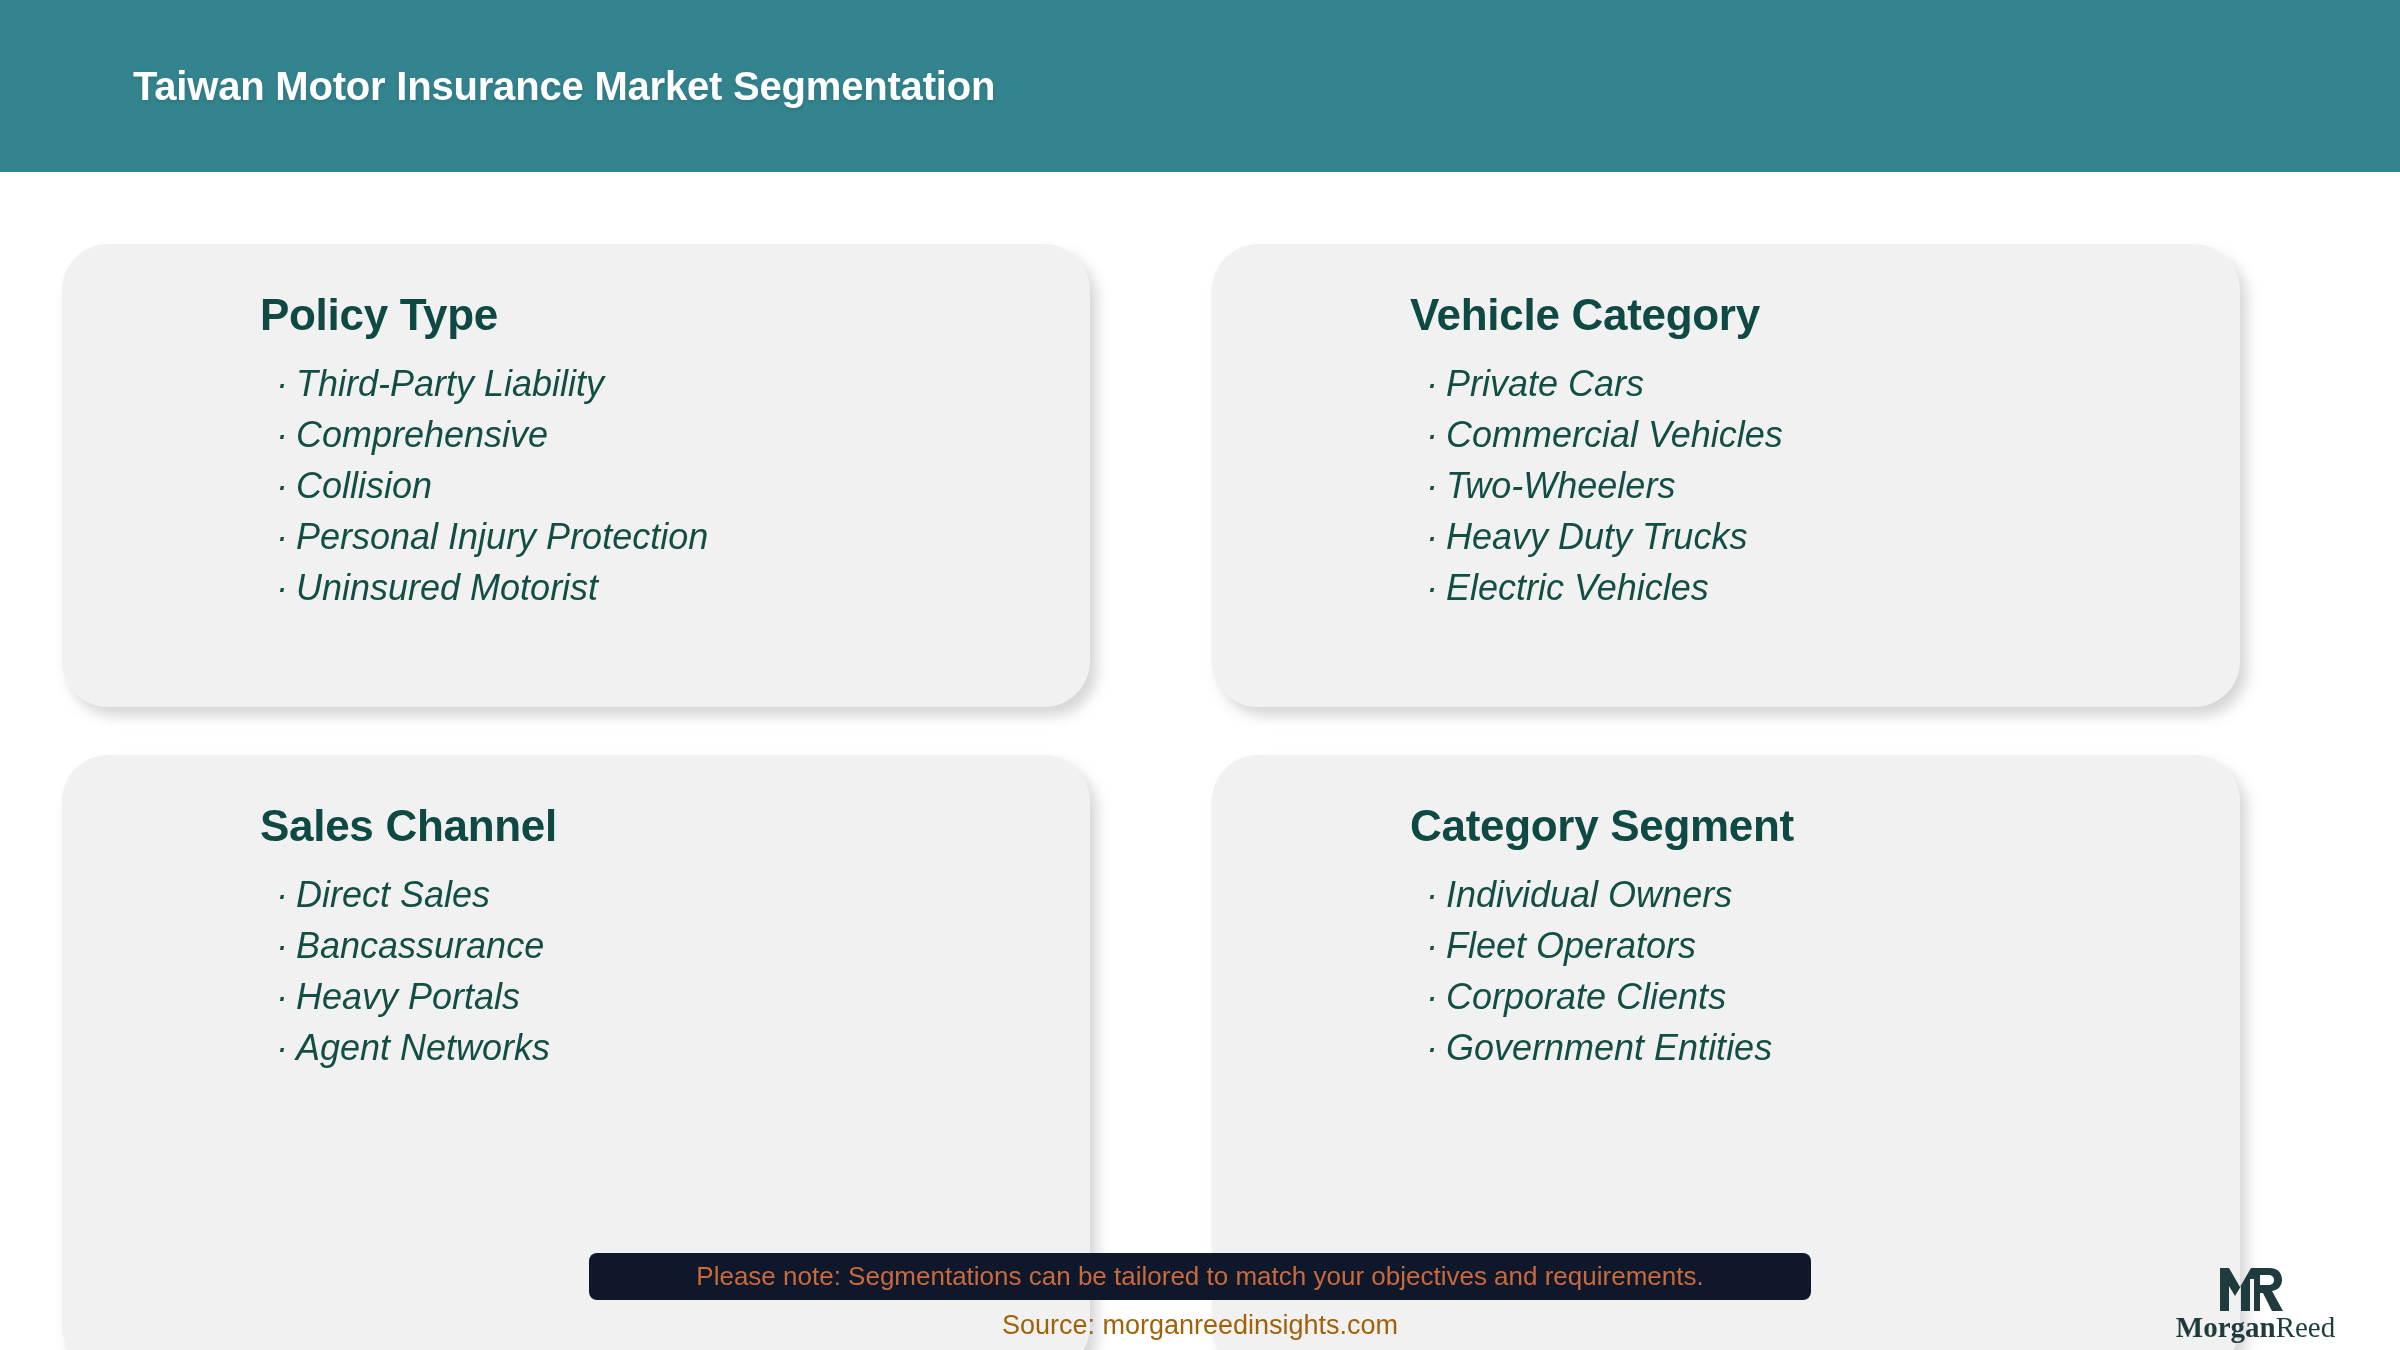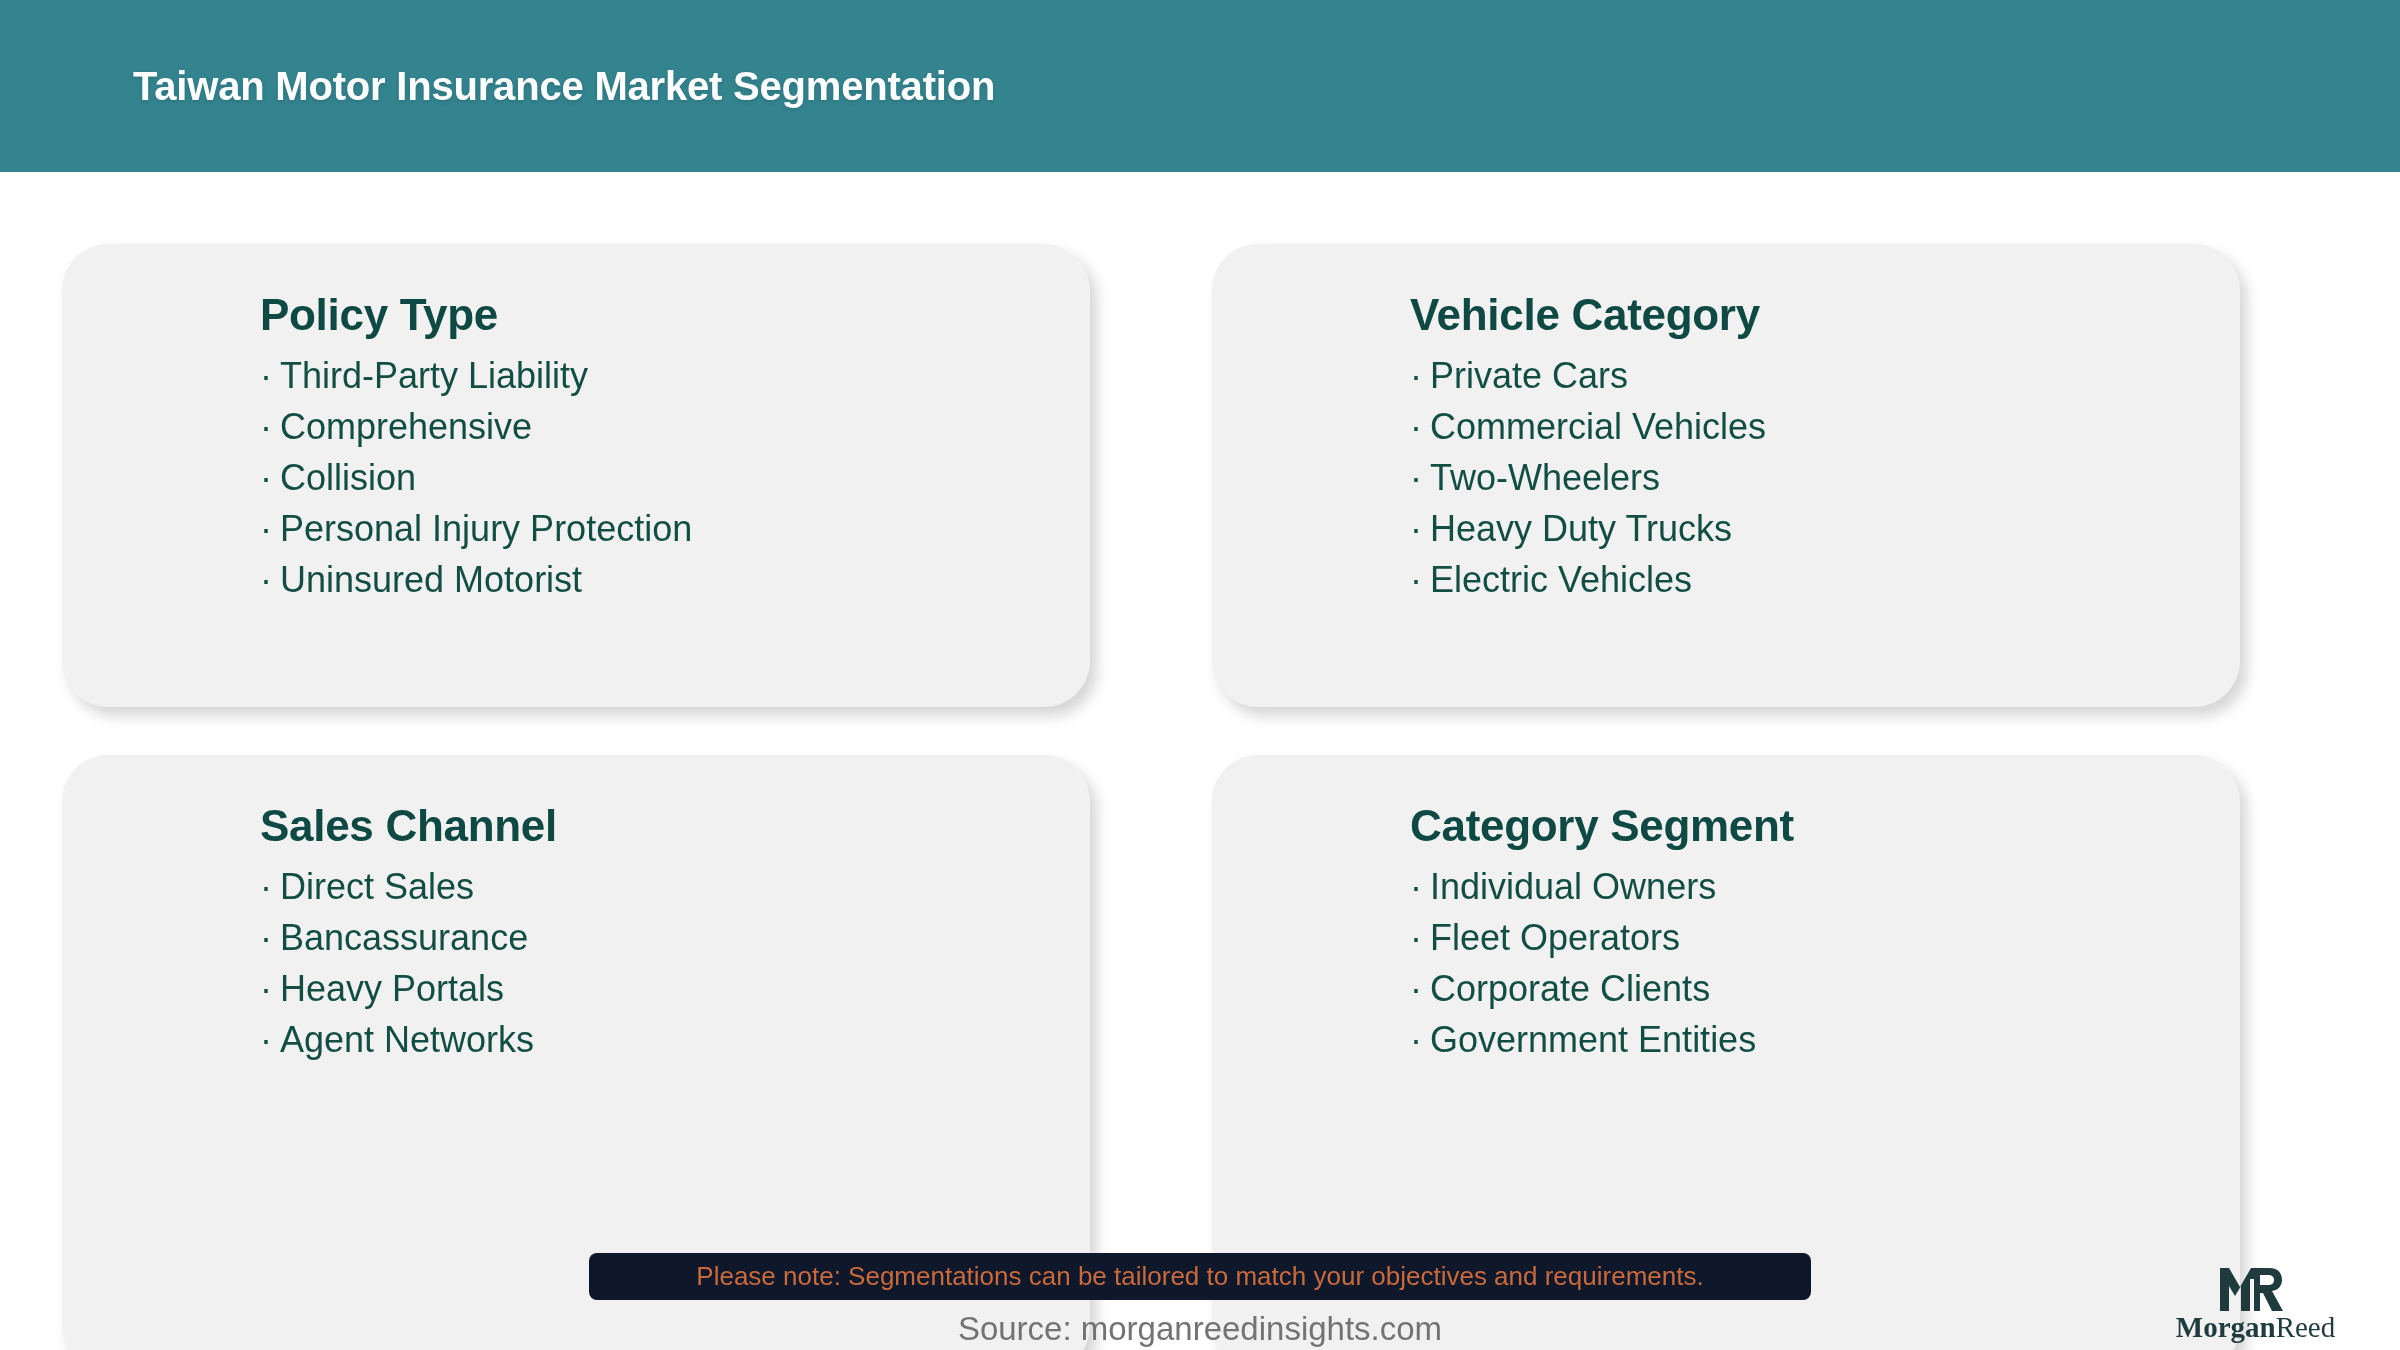--- a/index.html
+++ b/index.html
@@ -70,22 +70,23 @@
     color: #0E4A43;
     font-size: 44px;
     font-weight: bold;
     letter-spacing: -0.3px;
     margin: 0 0 8px 0;
     line-height: 1.22;
     white-space: nowrap;
   }
   .card-list {
     list-style: none;
-    margin: 0;
+    margin: 16px;
     padding: 0;
+    font-style: italic;
   }
   .card-list li {
     color: #134E45;
     font-size: 36px;
     font-weight: 300;
     line-height: 1.42;
     white-space: nowrap;
   }
   .bullet-dot {
     display: inline-block;
@@ -118,22 +119,22 @@
     font-size: 26px;
     font-weight: 400;
     white-space: nowrap;
   }
   .source-text {
     position: absolute;
     left: 0;
     top: 78px;
     width: 2400px;
     text-align: center;
-    color: #737373;
-    font-size: 33px;
+    color: #a16207;
+    font-size: 27px;
     font-weight: 400;
   }
 
   
   .logo {
     position: absolute;
     left: 2138px;
     top: 1265px;
     width: 235px;
     height: 66px;

